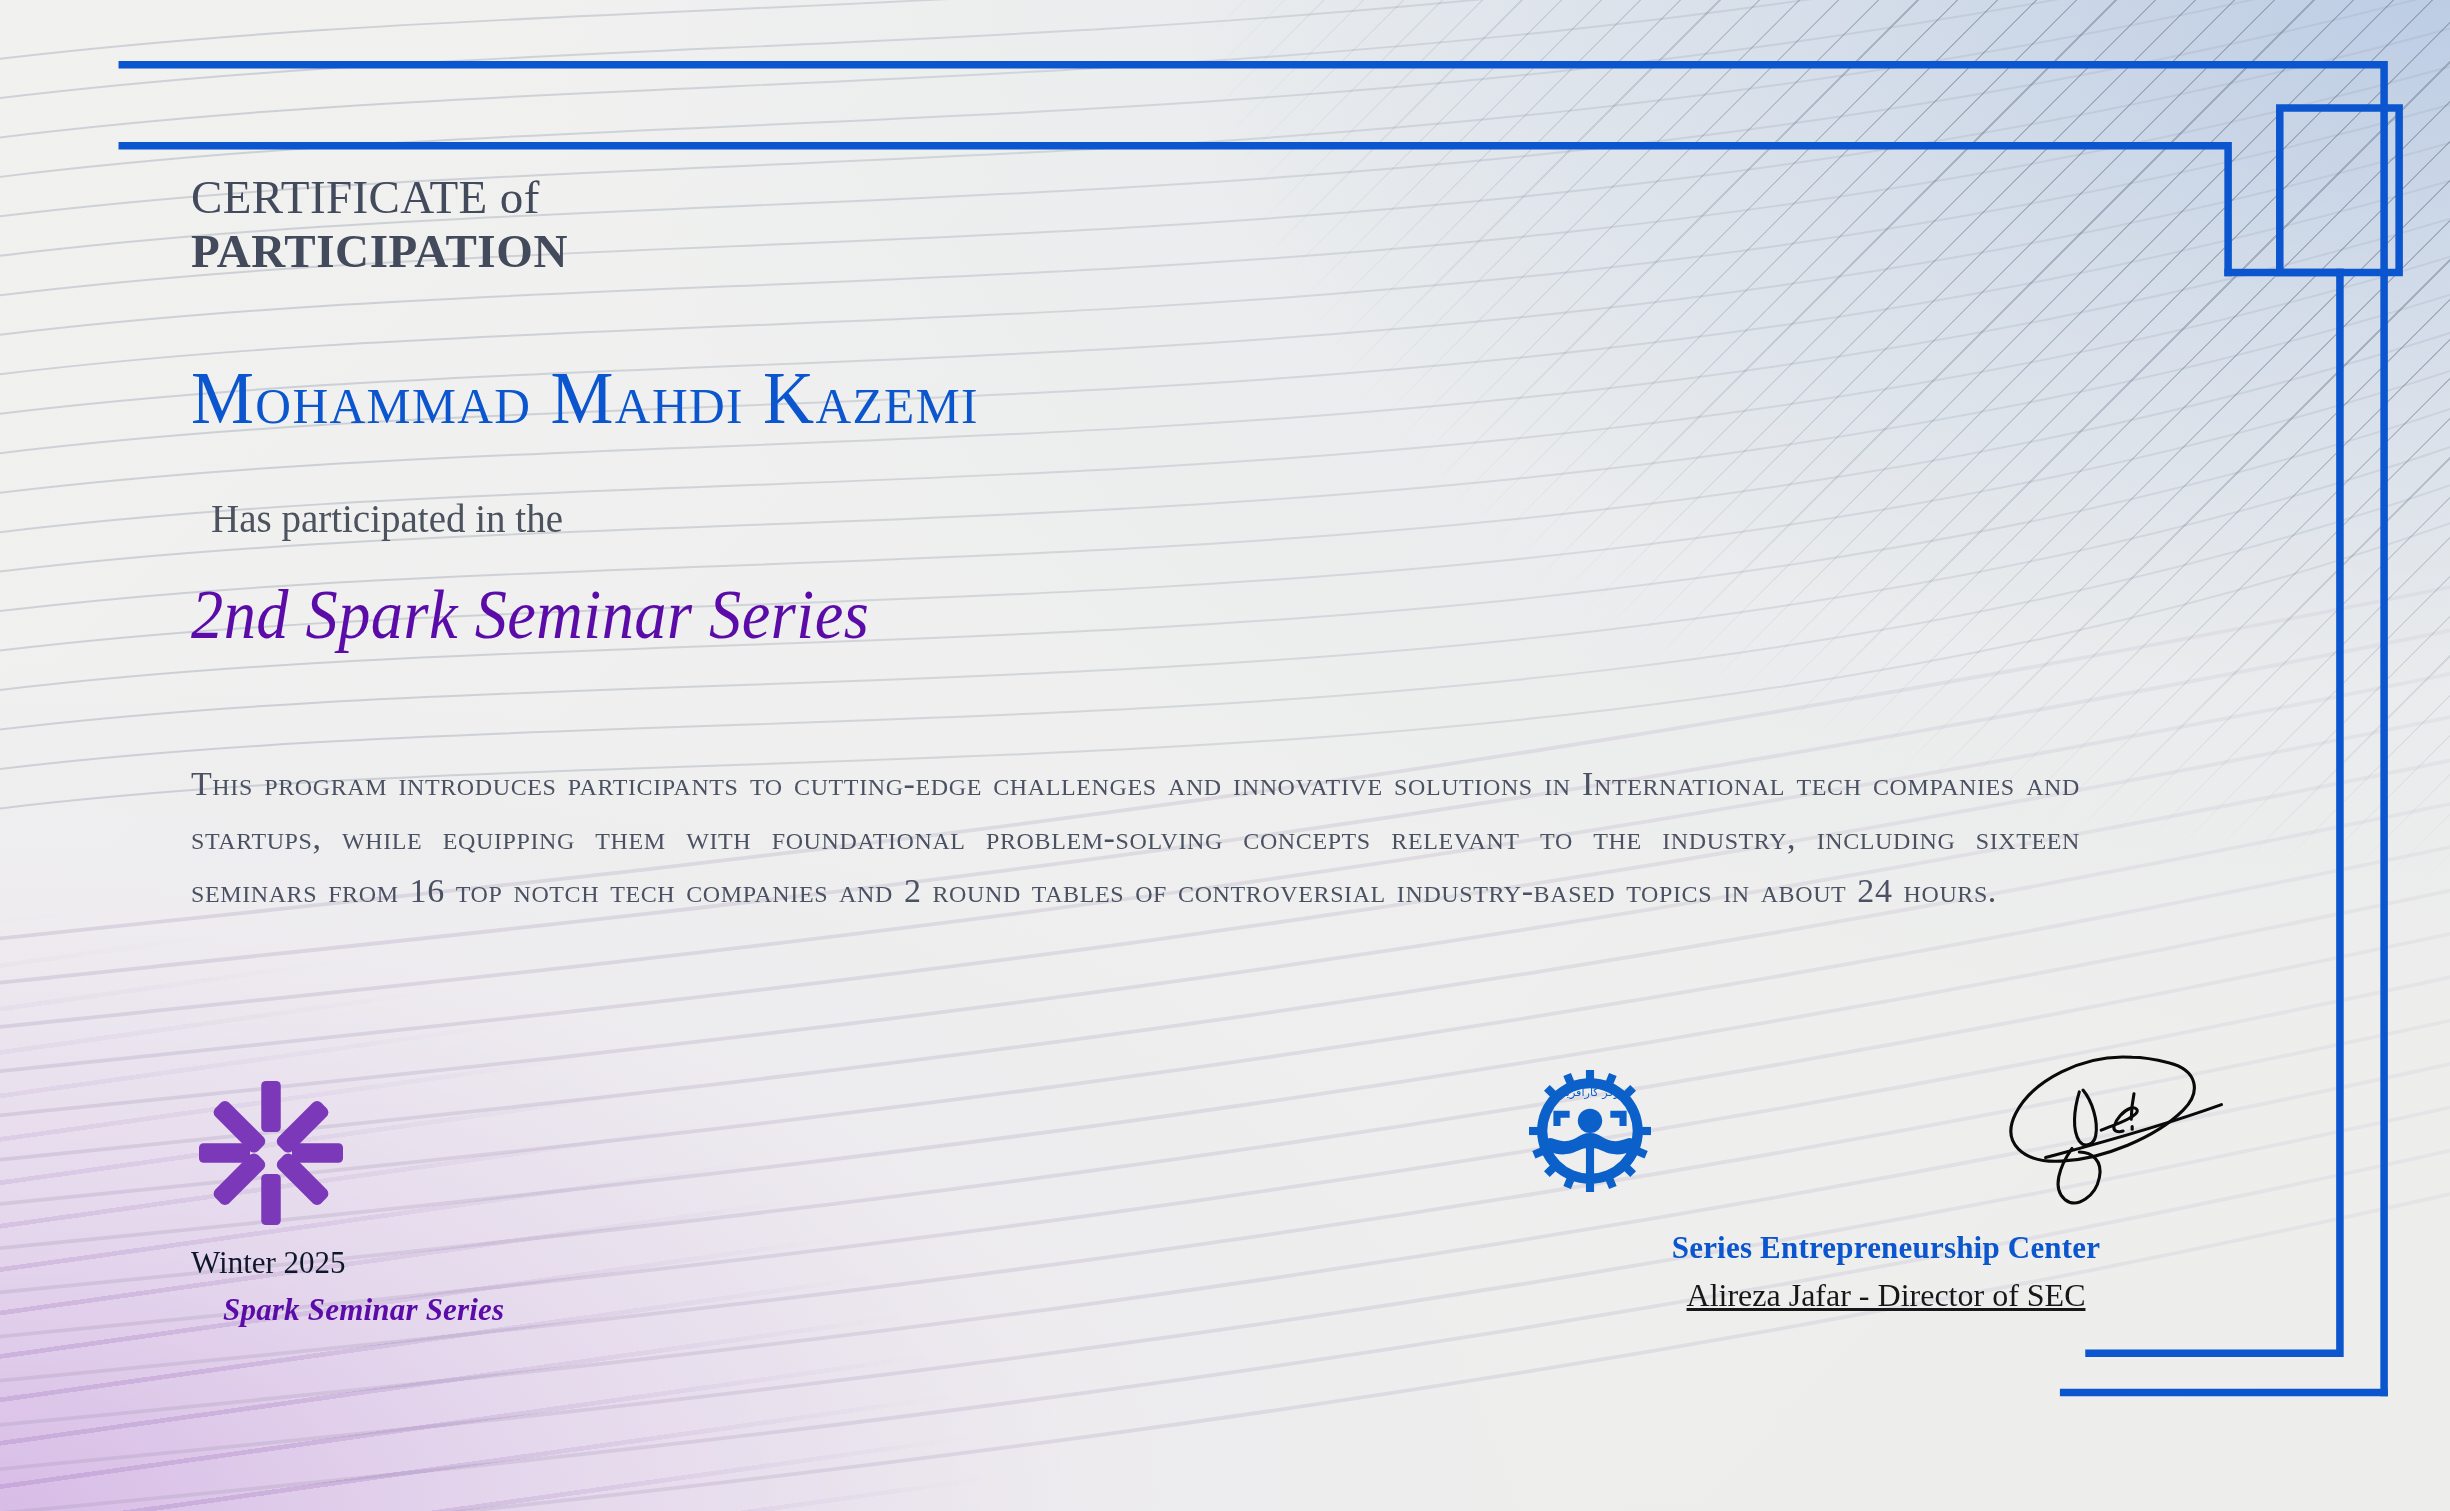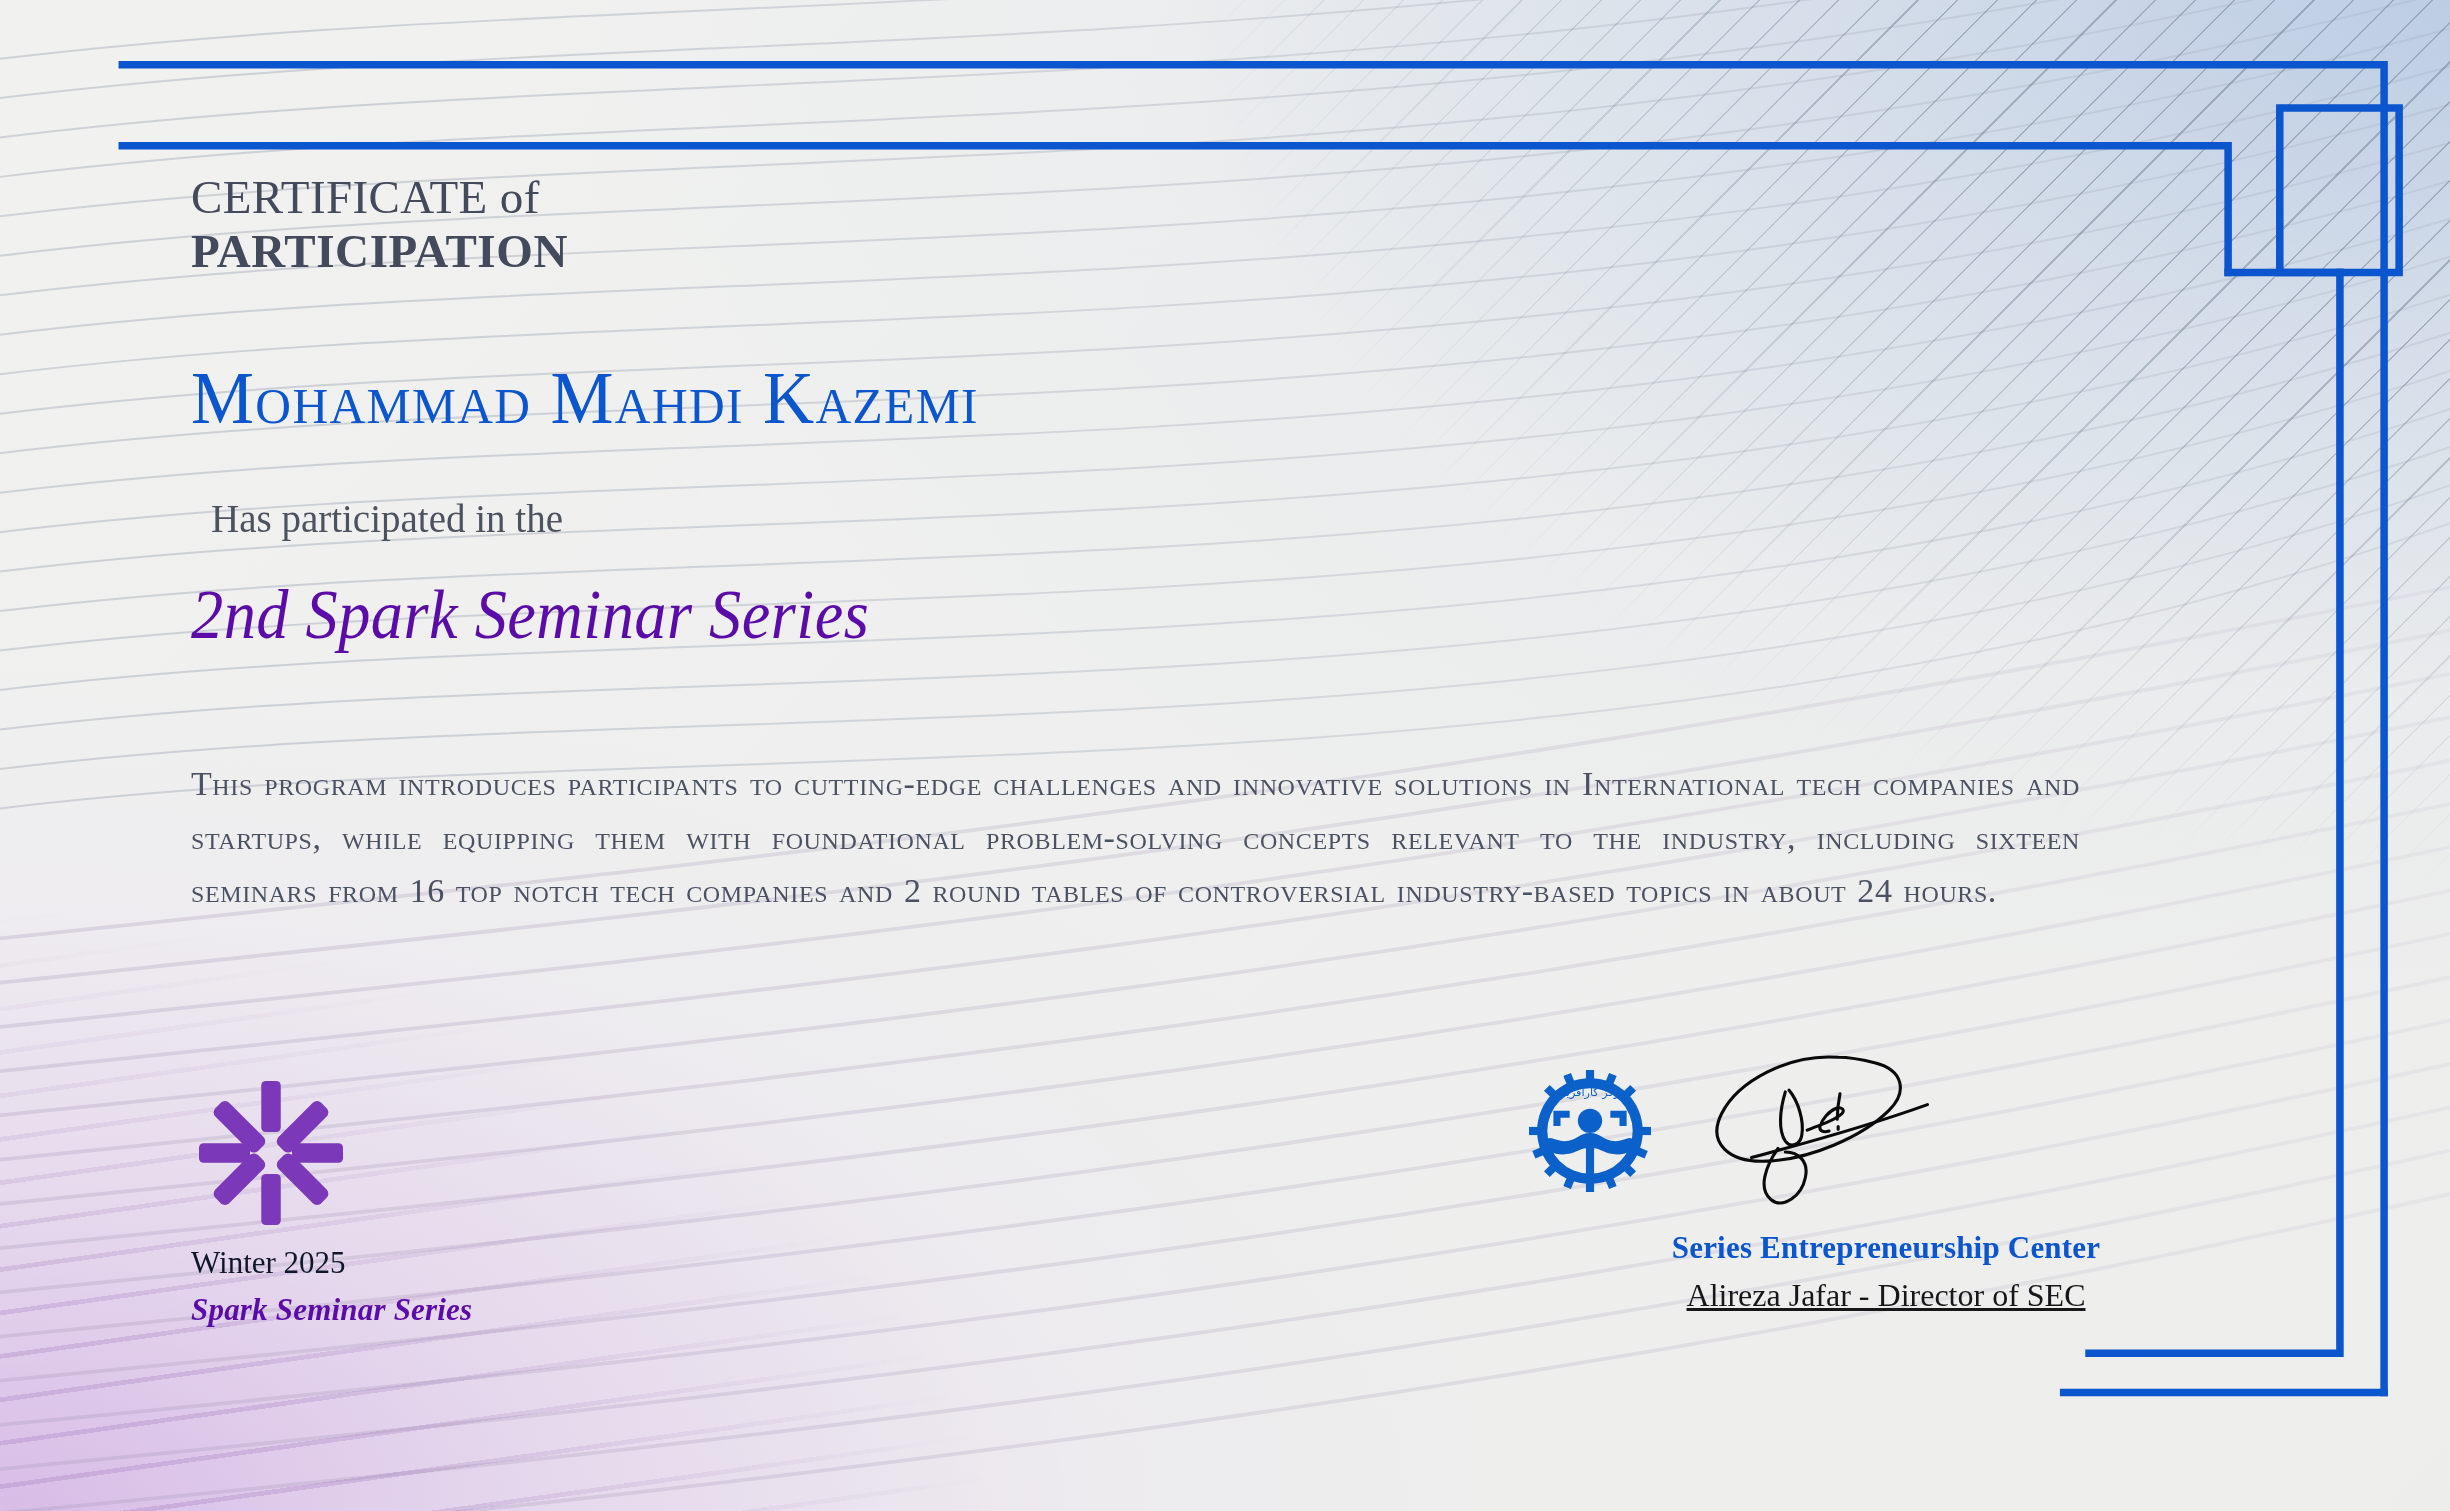--- a/index.html
+++ b/index.html
@@ -130,29 +130,30 @@
   .spark-date{
     margin-top:17px;
     font-size:31px; color:#0f172a;
     white-space:nowrap;
   }
   .spark-sub{
     margin-top:11.3px;
     font-size:31px; font-weight:700; font-style:italic;
     color:#5b0ca8; white-space:nowrap;
     letter-spacing:0.2px;
+    margin-left:32px;
   }
 
   
   .sign-block{
     position:absolute; right:207px; top:1057px;
     width:714px; text-align:center;
   }
   .sign-row{
-    display:flex; align-items:flex-start; justify-content:flex-start;
+    display:flex; align-items:flex-start; justify-content:space-between;
     gap:49px; height:171px;
   }
   .sec-logo{ width:122px; height:122px; margin-top:13px; flex:0 0 auto; }
   .signature{ width:249px; height:164px; flex:0 0 auto; margin-top:-7.5px;}
   .sec-name{
     margin-top:1.9px;
     font-size:31px; font-weight:700; color:#0b55ce;
     letter-spacing:0.2px; white-space:nowrap;
   }
   .sec-role{

